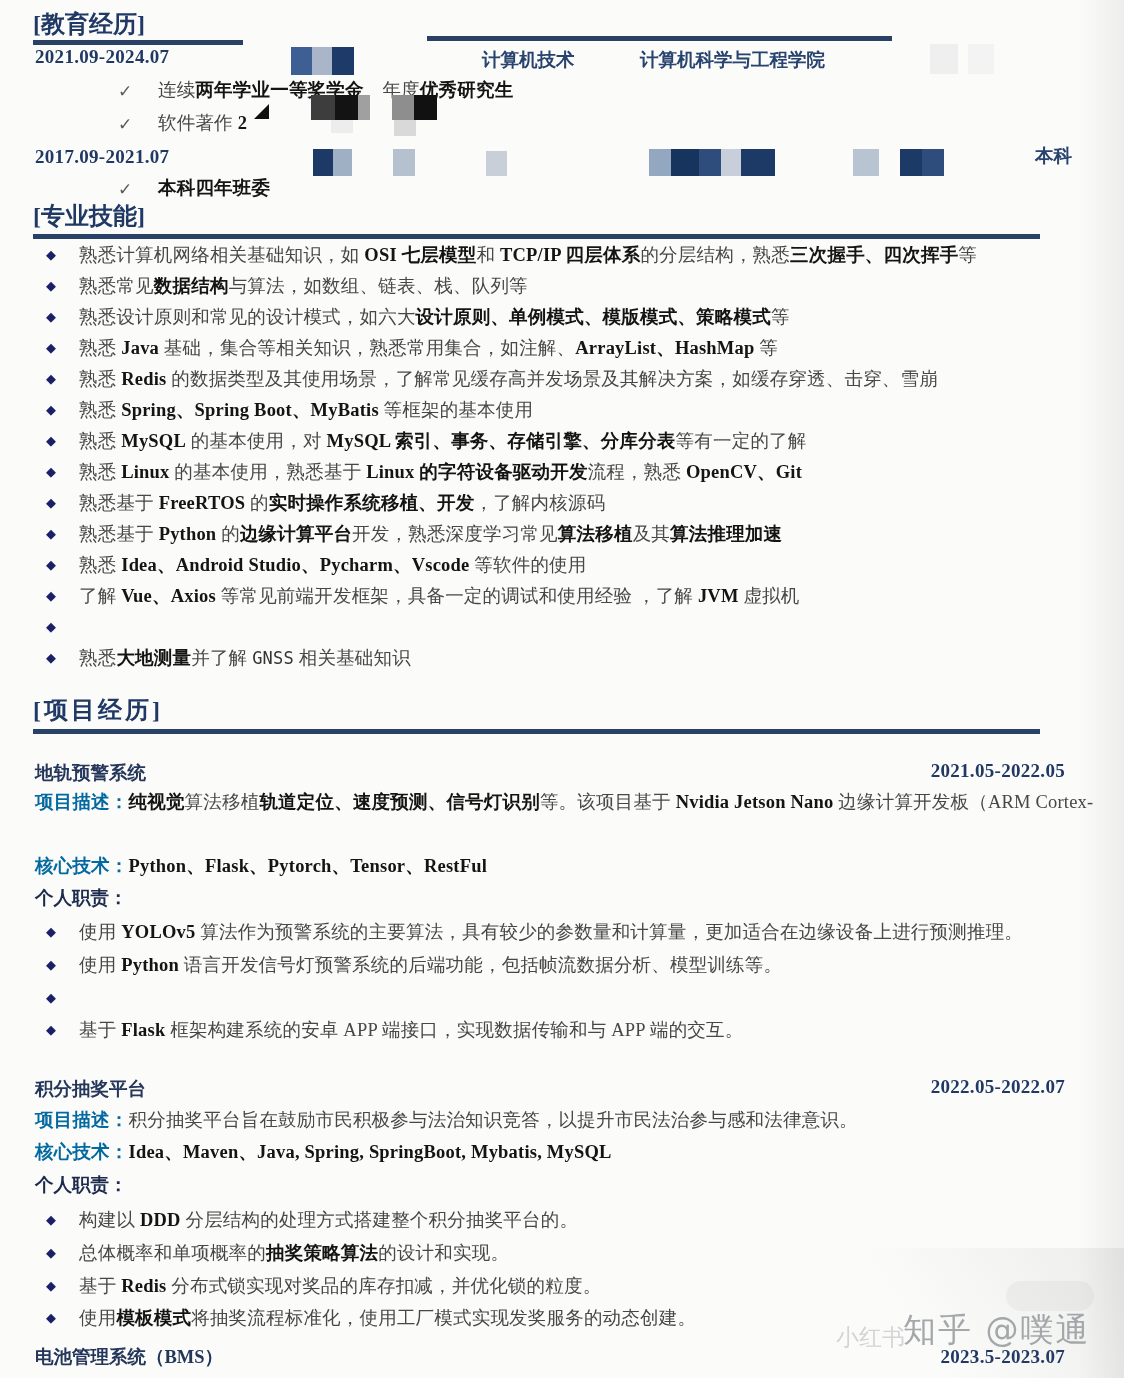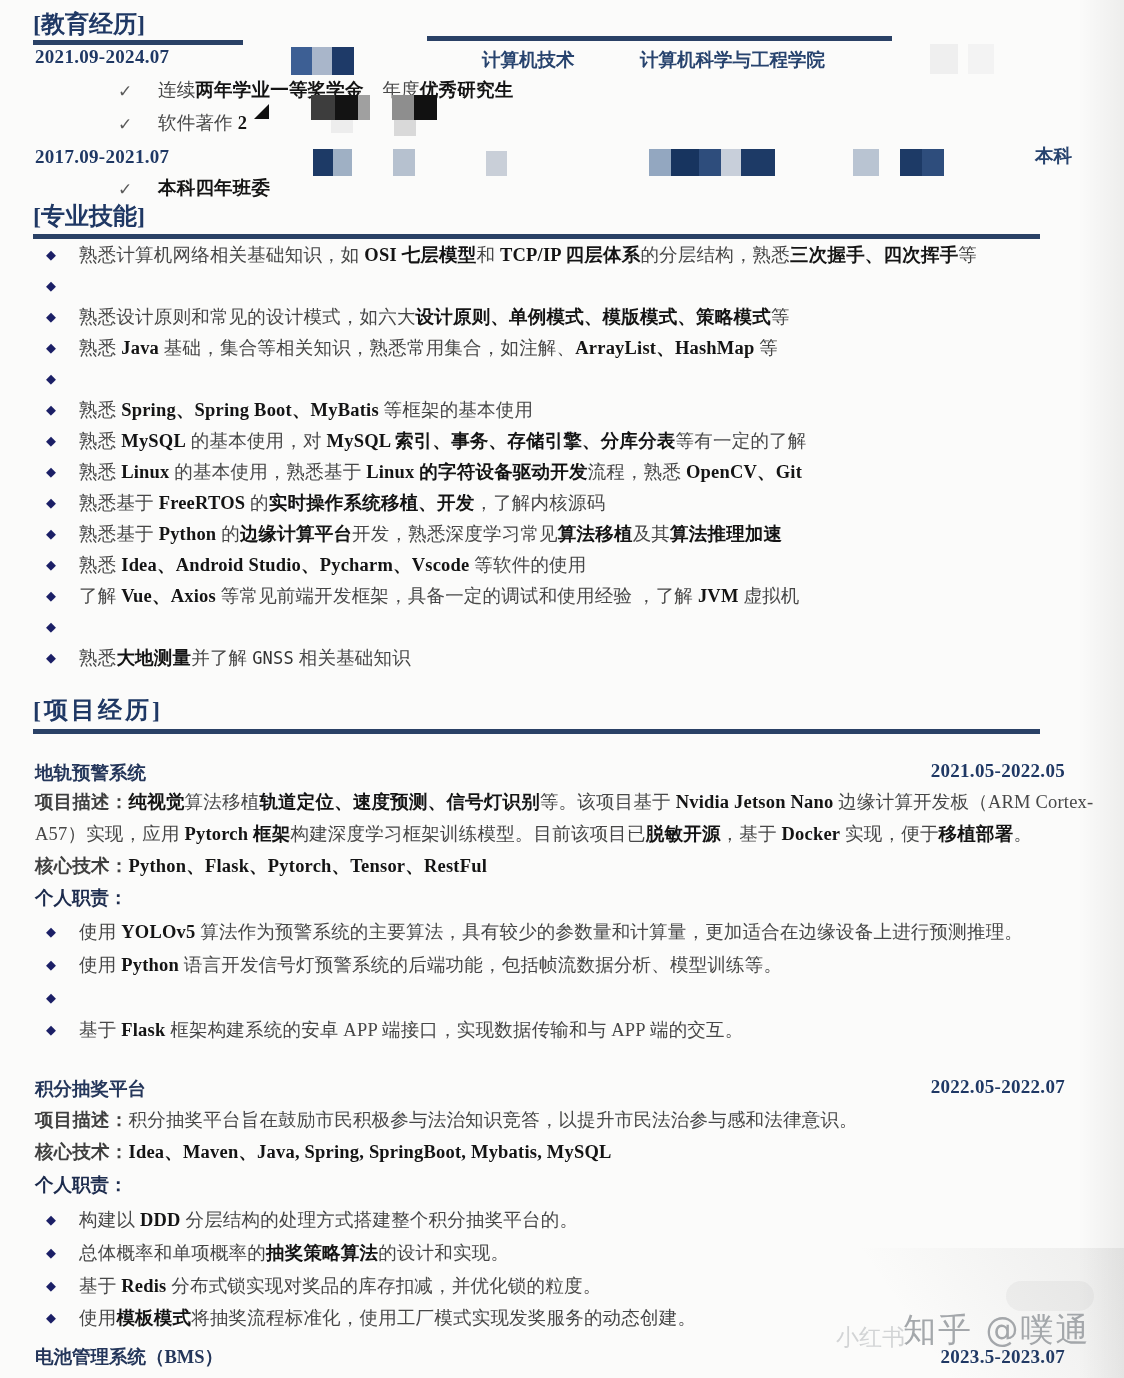--- a/index.html
+++ b/index.html
@@ -1,21 +1,21 @@
 <!DOCTYPE html>
 <html><head>
 <meta charset="utf-8">
 <style>
   *{margin:0;padding:0;box-sizing:border-box}
   html,body{background:#e9e9e9}
   .page{position:relative;width:1124px;height:1378px;background:#fbfbfa;overflow:hidden;
         font-family:"Liberation Serif","DejaVu Serif",serif;}
   .line{position:absolute;white-space:nowrap;font-size:18.5px;color:#474747;letter-spacing:.2px;line-height:1.3}
   .line b{color:#141414;font-weight:700}
-  .line .label{color:#404040}
+  .line .label{color:#0369a1}
   .line .mono{font-family:"DejaVu Sans Mono",monospace;font-size:17px;color:#333}
   .sec-h{position:absolute;white-space:nowrap;font-weight:700;font-size:24px;color:#1f3864}
   .rule{position:absolute;height:5px;background:#2a4166}
   .date{position:absolute;white-space:nowrap;font-weight:700;font-size:19px;color:#1f3864;letter-spacing:.3px}
   .navy{position:absolute;white-space:nowrap;font-weight:700;font-size:18.5px;color:#27436e}
   .check{position:absolute;font-size:17px;color:#5a5a5a;font-family:"DejaVu Sans",sans-serif}
   .bullet{position:absolute;font-size:13px;color:#1b1f66}
   .ptitle{position:absolute;white-space:nowrap;font-weight:700;font-size:18.5px;color:#24365a}
   .plabel{position:absolute;white-space:nowrap;font-weight:700;font-size:18.5px;color:#1c2b4d}
   .redact{position:absolute}
@@ -77,25 +77,27 @@
 
   <span class="check" style="left:118px;top:179px">✓</span>
   <div class="line" style="left:158px;top:176px"><b>本科四年班委</b></div>
 
   <div class="sec-h" style="left:33px;top:200px">[专业技能]</div>
   <div class="rule" style="left:33px;top:234px;width:1007px"></div>
 
   <span class="bullet" style="left:46px;top:247px">◆</span>
   <div class="line" style="left:79px;top:243px"><span>熟悉计算机网络相关基础知识，如 </span><b>OSI 七层模型</b><span>和 </span><b>TCP/IP 四层体系</b><span>的分层结构，熟悉</span><b>三次握手、四次挥手</b><span>等</span></div>
   <span class="bullet" style="left:46px;top:278px">◆</span>
+  <div class="line" style="left:79px;top:274px"><span>熟悉常见</span><b>数据结构</b><span>与算法，如数组、链表、栈、队列等</span></div>
   <span class="bullet" style="left:46px;top:309px">◆</span>
   <div class="line" style="left:79px;top:305px"><span>熟悉设计原则和常见的设计模式，如六大</span><b>设计原则、单例模式、模版模式、策略模式</b><span>等</span></div>
   <span class="bullet" style="left:46px;top:340px">◆</span>
   <div class="line" style="left:79px;top:336px"><span>熟悉 </span><b>Java</b><span> 基础，集合等相关知识，熟悉常用集合，如注解、</span><b>ArrayList、HashMap</b><span> 等</span></div>
   <span class="bullet" style="left:46px;top:371px">◆</span>
+  <div class="line" style="left:79px;top:367px"><span>熟悉 </span><b>Redis</b><span> 的数据类型及其使用场景，了解常见缓存高并发场景及其解决方案，如缓存穿透、击穿、雪崩</span></div>
   <span class="bullet" style="left:46px;top:402px">◆</span>
   <div class="line" style="left:79px;top:398px"><span>熟悉 </span><b>Spring、Spring Boot、MyBatis</b><span> 等框架的基本使用</span></div>
   <span class="bullet" style="left:46px;top:433px">◆</span>
   <div class="line" style="left:79px;top:429px"><span>熟悉 </span><b>MySQL</b><span> 的基本使用，对 </span><b>MySQL 索引、事务、存储引擎、分库分表</b><span>等有一定的了解</span></div>
   <span class="bullet" style="left:46px;top:464px">◆</span>
   <div class="line" style="left:79px;top:460px"><span>熟悉 </span><b>Linux</b><span> 的基本使用，熟悉基于 </span><b>Linux 的字符设备驱动开发</b><span>流程，熟悉 </span><b>OpenCV、Git</b></div>
   <span class="bullet" style="left:46px;top:495px">◆</span>
   <div class="line" style="left:79px;top:491px"><span>熟悉基于 </span><b>FreeRTOS</b><span> 的</span><b>实时操作系统移植、开发</b><span>，了解内核源码</span></div>
   <span class="bullet" style="left:46px;top:526px">◆</span>
   <div class="line" style="left:79px;top:522px"><span>熟悉基于 </span><b>Python</b><span> 的</span><b>边缘计算平台</b><span>开发，熟悉深度学习常见</span><b>算法移植</b><span>及其</span><b>算法推理加速</b></div>
@@ -106,21 +108,20 @@
   <span class="bullet" style="left:46px;top:619px">◆</span>
   <span class="bullet" style="left:46px;top:650px">◆</span>
   <div class="line" style="left:79px;top:646px"><span>熟悉</span><b>大地测量</b><span>并了解 </span><span class="mono">GNSS</span><span> 相关基础知识</span></div>
 
   <div class="sec-h" style="left:33px;top:694px;letter-spacing:3px">[项目经历]</div>
   <div class="rule" style="left:33px;top:729px;width:1007px"></div>
 
   <div class="ptitle" style="left:35px;top:760px">地轨预警系统</div>
   <div class="date" style="right:59px;top:760px">2021.05-2022.05</div>
   <div class="line" style="left:35px;top:790px"><b class="label">项目描述：</b><b>纯视觉</b><span>算法移植</span><b>轨道定位、速度预测、信号灯识别</b><span>等。该项目基于 </span><b>Nvidia Jetson Nano</b><span> 边缘计算开发板（ARM Cortex-</span></div>
-  <div class="line" style="left:35px;top:822px"><span>A57）实现，应用 </span><b>Pytorch 框架</b><span>构建深度学习框架训练模型。目前该项目已</span><b>脱敏开源</b><span>，基于 </span><b>Docker</b><span> 实现，便于</span><b>移植部署</b><span>。</span></div>
   <div class="line" style="left:35px;top:854px"><b class="label">核心技术：</b><b>Python、Flask、Pytorch、Tensor、RestFul</b></div>
   <div class="plabel" style="left:35px;top:885px">个人职责：</div>
   <span class="bullet" style="left:46px;top:924px">◆</span>
   <div class="line" style="left:79px;top:920px"><span>使用 </span><b>YOLOv5</b><span> 算法作为预警系统的主要算法，具有较少的参数量和计算量，更加适合在边缘设备上进行预测推理。</span></div>
   <span class="bullet" style="left:46px;top:957px">◆</span>
   <div class="line" style="left:79px;top:953px"><span>使用 </span><b>Python</b><span> 语言开发信号灯预警系统的后端功能，包括帧流数据分析、模型训练等。</span></div>
   <span class="bullet" style="left:46px;top:990px">◆</span>
   <span class="bullet" style="left:46px;top:1022px">◆</span>
   <div class="line" style="left:79px;top:1018px"><span>基于 </span><b>Flask</b><span> 框架构建系统的安卓 APP 端接口，实现数据传输和与 APP 端的交互。</span></div>
 

